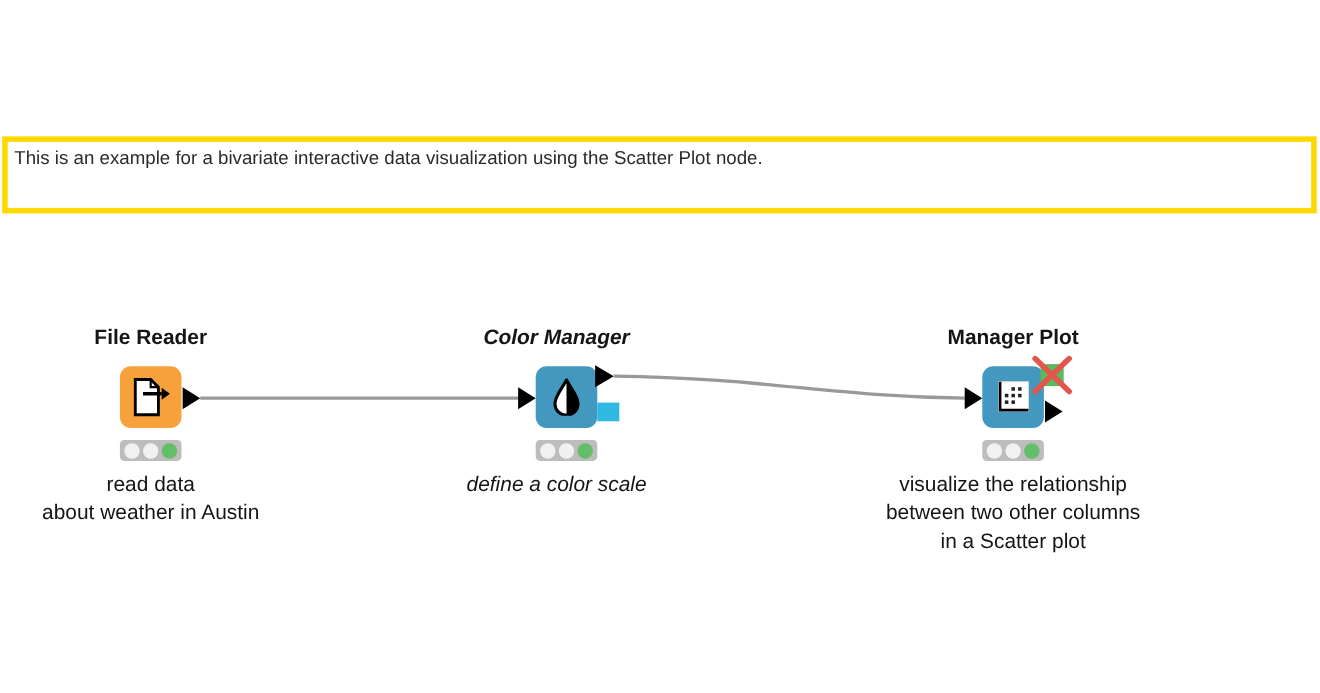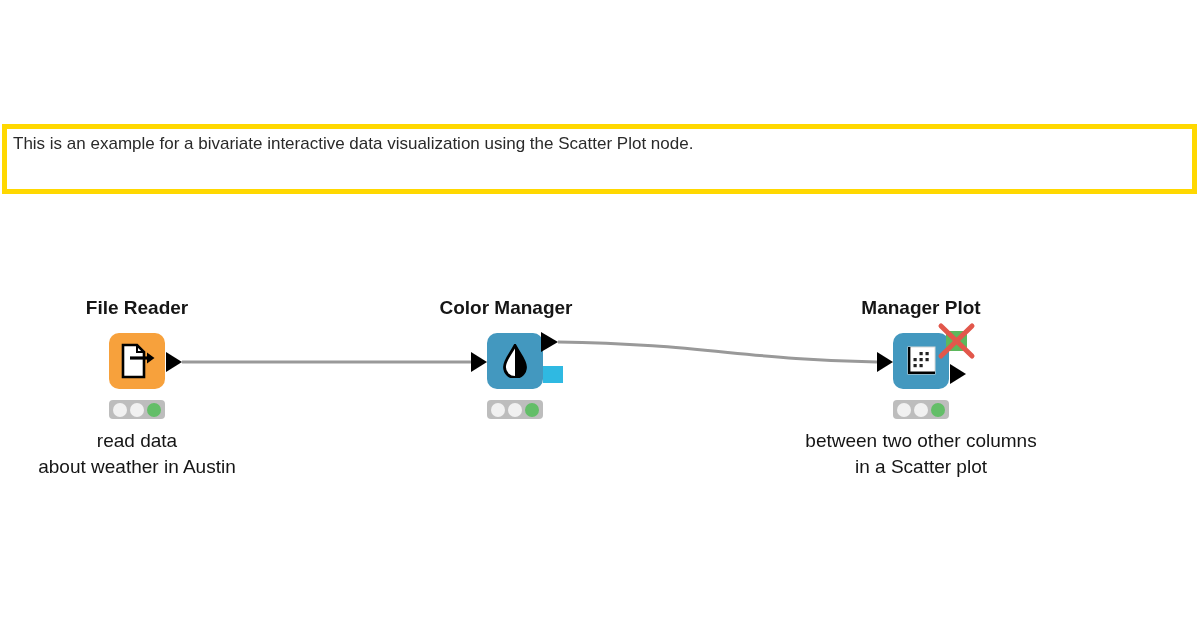--- a/index.html
+++ b/index.html
@@ -15,21 +15,21 @@
   }
   
   .wires{position:absolute;left:0;top:0;z-index:3;}
   
   .node-group{position:absolute;top:297px;width:0;}
   .n1{left:137px;} .n2{left:515px;} .n3{left:921px;}
   .node-title{
     position:absolute;top:0;left:-170px;width:340px;text-align:center;
     font-size:19px;font-weight:bold;line-height:22px;white-space:nowrap;color:#151515;
   }
-  .n2 .node-title,.n2 .node-desc{transform:translateX(-9px);}
+  .n2 .node-title,.n2 .node-desc{transform:translateX(-9px);font-style:italic;}
   .node-body{
     position:absolute;top:36px;left:-28px;width:56px;height:56px;border-radius:10px;
     display:flex;align-items:center;justify-content:center;z-index:2;
   }
   .n1 .node-body{background:#F7A13C;}
   .n2 .node-body,.n3 .node-body{background:#4398BF;}
   .traffic-light{
     position:absolute;top:103px;left:-28px;width:56px;height:19px;background:#BDBDBD;
     border-radius:4px;display:flex;align-items:center;justify-content:center;gap:3px;
   }
@@ -109,20 +109,21 @@
         <path d="M15 1.5 C 11.5 8.5, 4.5 16, 4.5 23 a10.5 10.5 0 0 0 21 0 C 25.5 16, 18.5 8.5, 15 1.5 Z" fill="#000000" clip-path="url(#dropRight)"></path>
         <path d="M15 1.5 C 11.5 8.5, 4.5 16, 4.5 23 a10.5 10.5 0 0 0 21 0 C 25.5 16, 18.5 8.5, 15 1.5 Z" fill="none" stroke="#000000" stroke-width="2.8"></path>
       </svg>
     </div>
     <div class="traffic-light">
       <span class="dot off"></span>
       <span class="dot off"></span>
       <span class="dot on"></span>
     </div>
     <div class="node-desc">
+      <div>define a color scale</div>
     </div>
   </div>
 
   <div class="node-group n3">
     <div class="node-title">Manager Plot</div>
     <div class="node-body">
       <svg width="34" height="34" viewBox="0 0 34 34">
         <rect x="4" y="3" width="27" height="27" fill="#ffffff" stroke="#d8d8d8" stroke-width="1"></rect>
         <path d="M5.2 3 V 28.8 H 31" fill="none" stroke="#000000" stroke-width="2.4"></path>
         <g fill="#222222">
@@ -135,18 +136,19 @@
           <rect x="15.5" y="20" width="3.2" height="3.2"></rect>
         </g>
       </svg>
     </div>
     <div class="traffic-light">
       <span class="dot off"></span>
       <span class="dot off"></span>
       <span class="dot on"></span>
     </div>
     <div class="node-desc">
+      <div>visualize the relationship</div>
       <div>between two other columns</div>
       <div>in a Scatter plot</div>
     </div>
   </div>
 
 </div>
 
 </body></html>

